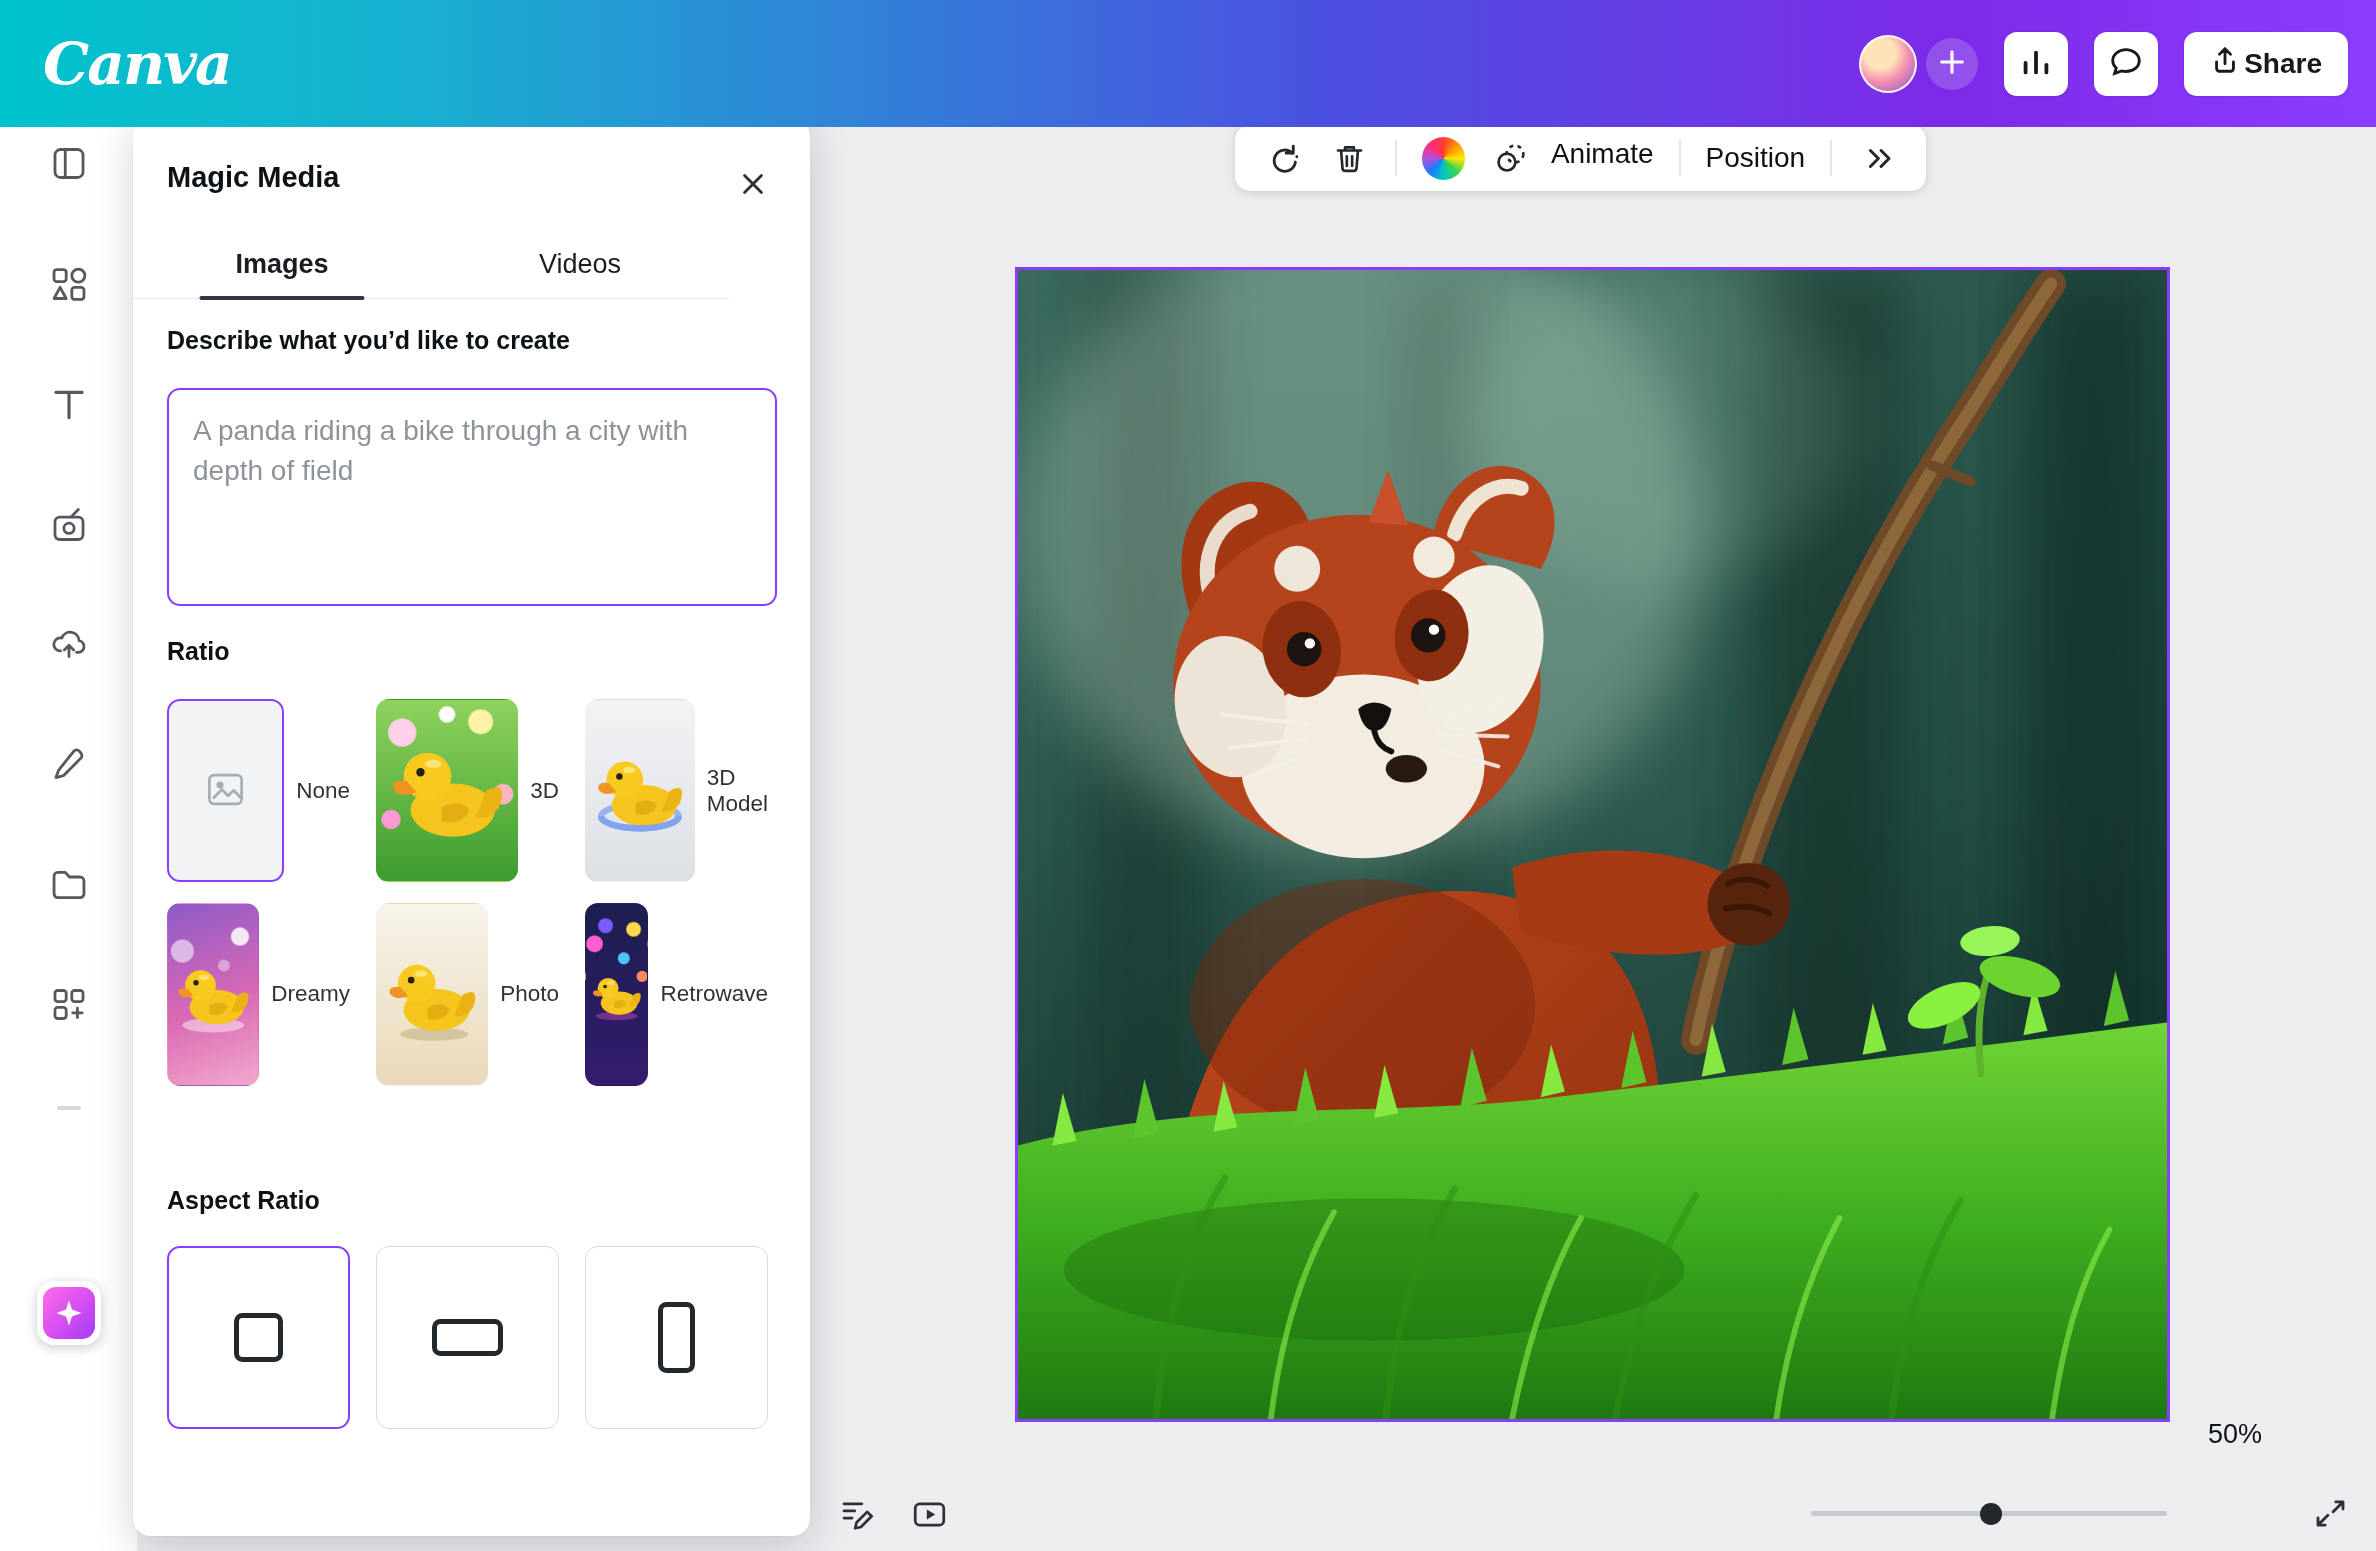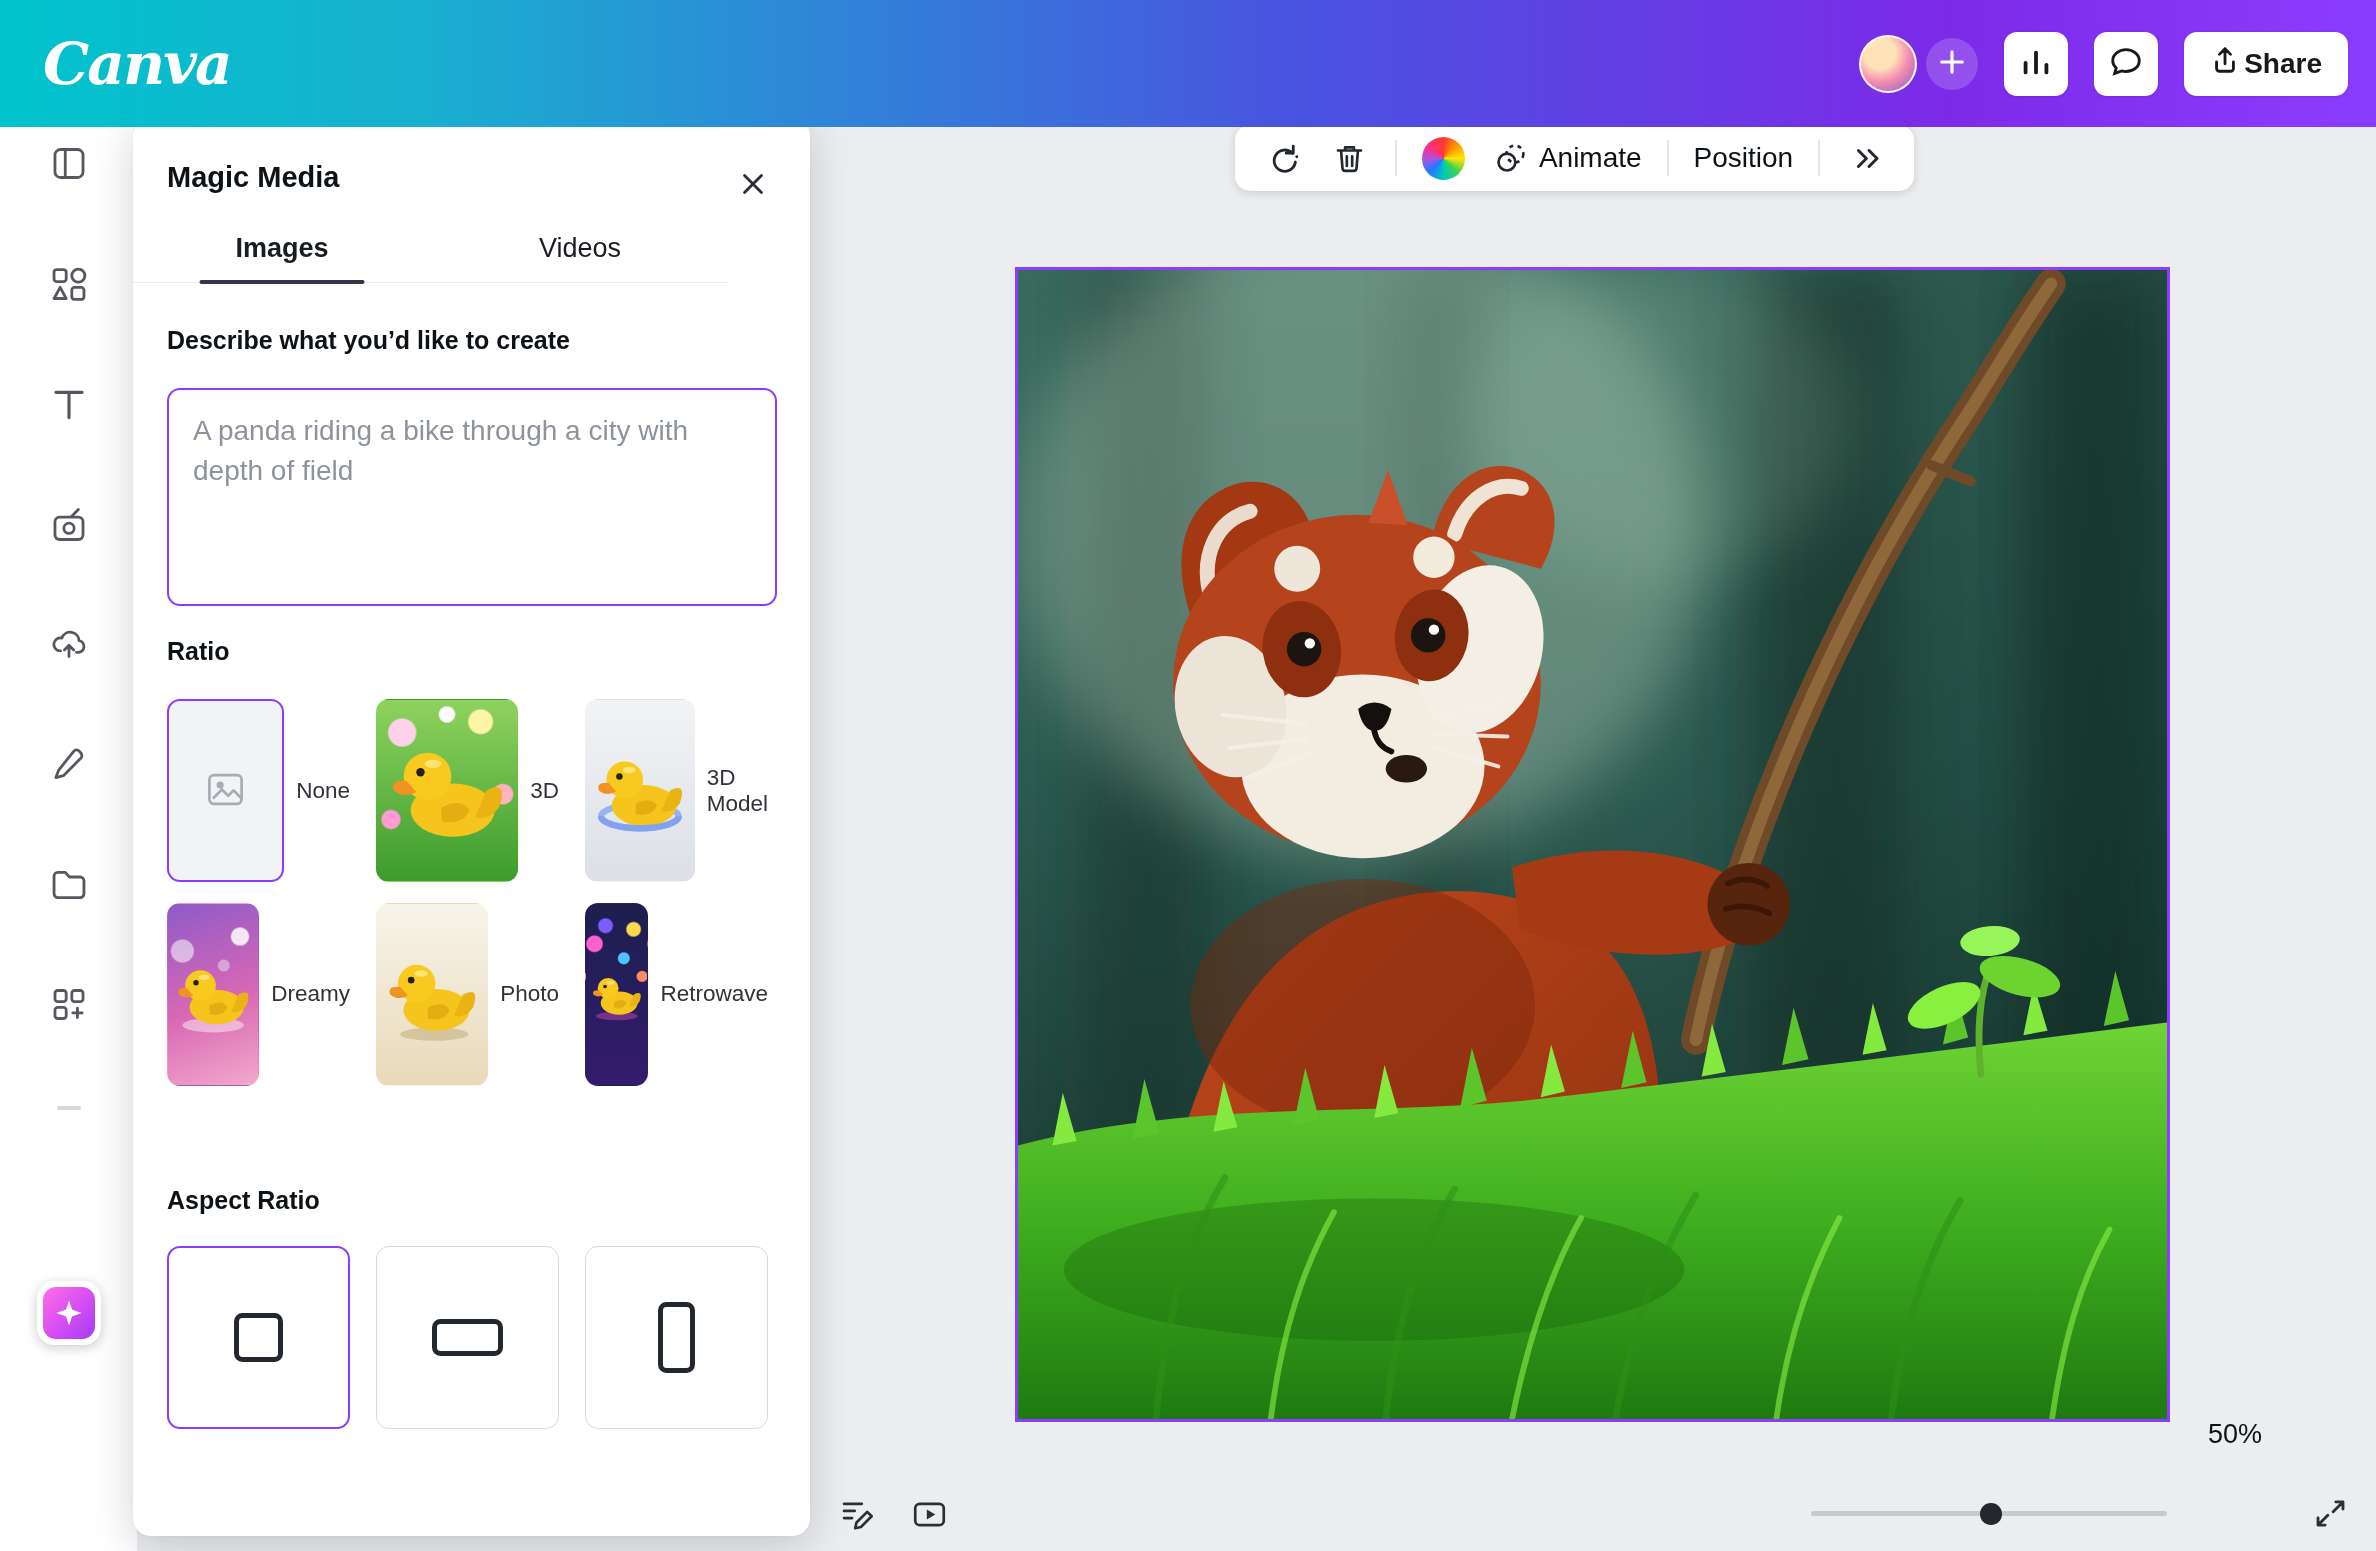--- a/index.html
+++ b/index.html
@@ -33,21 +33,21 @@
   .magic-grad{width:52px;height:52px;border-radius:13px;background:linear-gradient(135deg,#ff6ee4 0%,#d94ff2 50%,#a43bf5 100%);
     display:flex;align-items:center;justify-content:center}
   .magic-grad svg{width:30px;height:30px}
 
   
   .panel{position:absolute;left:133px;top:118px;width:677px;height:1418px;background:#ffffff;border-radius:17px;
     box-shadow:0 9.4px 41px rgba(18,18,40,.18),0 0 0.9px rgba(0,0,0,.2);z-index:45}
   .panel-title{position:absolute;left:34px;top:43px;font-size:29px;font-weight:700}
   .close-btn{position:absolute;right:37px;top:47px;width:41px;height:41px;display:flex;align-items:center;justify-content:center}
   .close-btn svg{width:32px;height:32px}
-  .tabs{position:absolute;left:0;top:96px;width:596px;height:69px;display:flex;border-bottom:1.9px solid #e9eaec}
+  .tabs{position:absolute;left:0;top:112px;width:596px;height:69px;display:flex;border-bottom:1.9px solid #e9eaec}
   .tab{flex:1;display:flex;align-items:center;justify-content:center;font-size:27px;color:#191c20;position:relative}
   .tab.active{font-weight:700}
   .tab-underline{position:absolute;left:50%;transform:translateX(-50%);bottom:-1.9px;width:165px;height:3.7px;border-radius:1.9px;background:#33364a}
   .prompt-label{position:absolute;left:34px;top:208px;font-size:25px;font-weight:700}
   .prompt-box{position:absolute;left:34px;top:270px;width:610px;height:218px;border:2.8px solid #8B3DFF;border-radius:13px;
     padding:20.6px 24px;font-size:28px;line-height:1.45;font-family:"Liberation Sans",sans-serif;resize:none;outline:none;color:#0d1216}
   .prompt-box::placeholder{color:#8d939a}
   .styles-label{position:absolute;left:34px;top:519px;font-size:25px;font-weight:700}
   .styles-grid{position:absolute;left:34px;top:581px;display:grid;grid-template-columns:repeat(3,183px);column-gap:26px;row-gap:20.6px}
   .style-item{display:flex;flex-direction:row;align-items:center;gap:12px}
@@ -85,21 +85,21 @@
   .shape-portrait{width:37px;height:71px;border:5.6px solid #23272e;border-radius:8.4px}
 
   
   .canvas-toolbar{position:absolute;left:1235px;top:125px;height:66px;border-radius:15px;background:#fff;z-index:30;
     box-shadow:0 1.9px 9.4px rgba(0,0,0,.14);display:flex;align-items:center;padding:0 28px;gap:25px}
   .ct-icon{width:41px;height:41px;display:flex;align-items:center;justify-content:center}
   .ct-icon svg{width:39px;height:39px}
   .ct-sep{width:1.9px;height:36px;background:#e4e6e9}
   .rainbow{width:43px;height:43px;border-radius:50%;
     background:conic-gradient(#ff3b30,#ff9500,#ffe600,#39d353,#00c7be,#1f7aff,#af52de,#ff2d78,#ff3b30)}
-  .ct-text-group{display:flex;align-items:center;gap:8px;font-size:28px;font-weight:500}
+  .ct-text-group{display:flex;gap:20px;font-size:28px;font-weight:500}
   .ct-text{font-size:28px;font-weight:500}
 
   .artboard{position:absolute;left:1015px;top:267px;width:1155px;height:1155px;border:3.7px solid #8B3DFF;z-index:20;background:#254a44}
   .artboard svg{display:block;width:100%;height:100%}
 
   
   .foot-icon{position:absolute;width:43px;height:43px;display:flex;align-items:center;justify-content:center}
   .foot-icon svg{width:41px;height:41px}
   .zoom-track{position:absolute;left:1811px;top:1511px;width:356px;height:4.7px;border-radius:2.8px;background:#c6cacf}
   .zoom-knob{position:absolute;left:1980px;top:1503px;width:21.5px;height:21.5px;border-radius:50%;background:#24272c}

